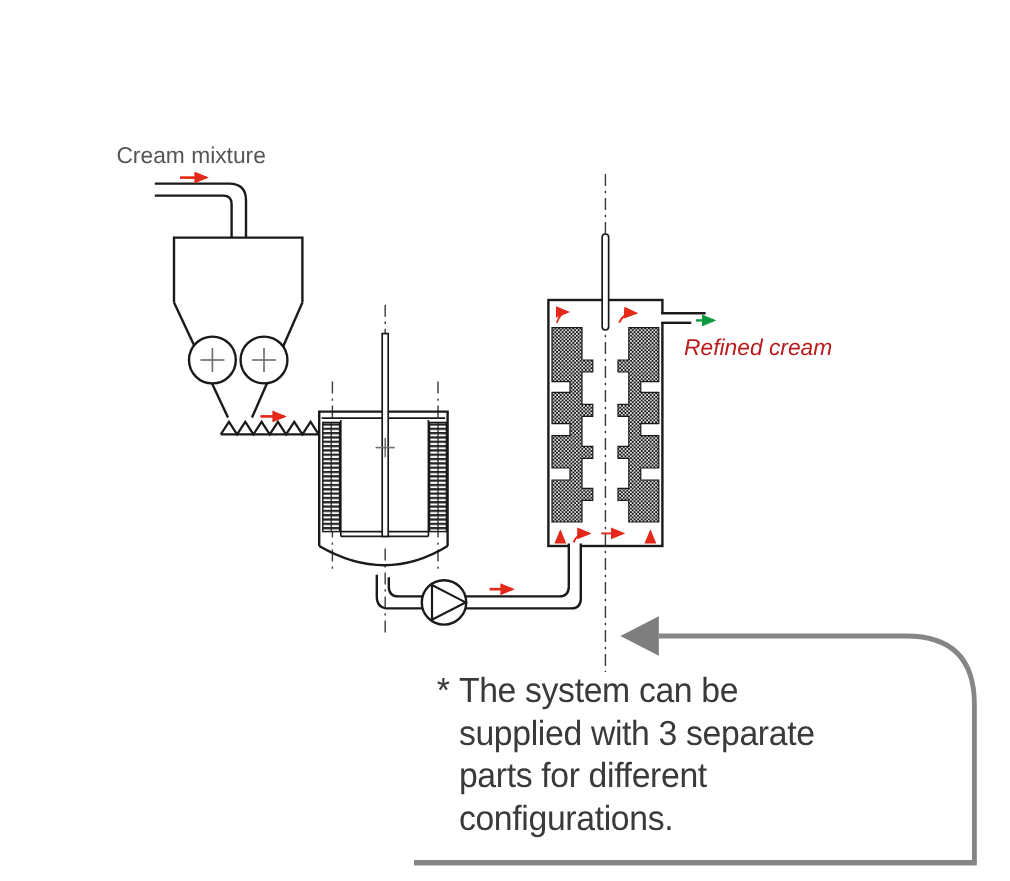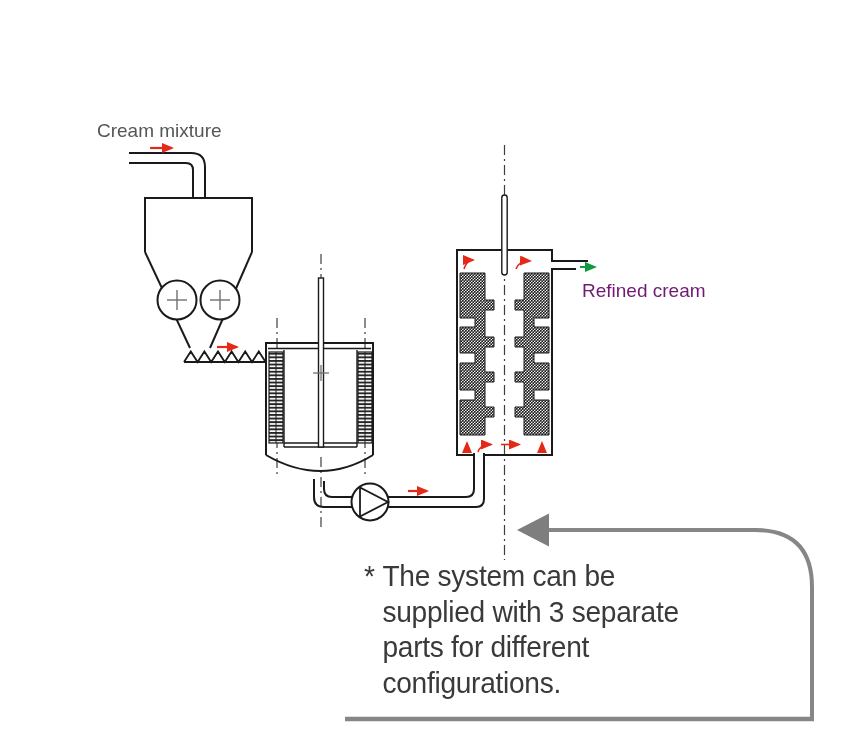--- a/index.html
+++ b/index.html
@@ -11,21 +11,21 @@
     overflow:hidden;
   }
   .canvas svg{position:absolute;left:0;top:0;}
   .lbl{
     position:absolute;
     font-size:19px;
     white-space:nowrap;
     font-family:"Liberation Sans",sans-serif;
   }
   .lbl-in{left:97px;top:120px;color:#565656;}
-  .lbl-out{left:582px;top:280px;color:#701a75;}
+  .lbl-out{left:570px;top:280px;color:#b91c1c;font-style:italic;}
   .annotation{
     position:absolute;
     left:364px;top:559px;
     display:flex;gap:8px;
     color:#3a3a3a;
     font-size:29px;line-height:35.5px;
     letter-spacing:-0.3px;
     transform:scaleX(0.97);
     transform-origin:left top;
     font-family:"Liberation Sans",sans-serif;

